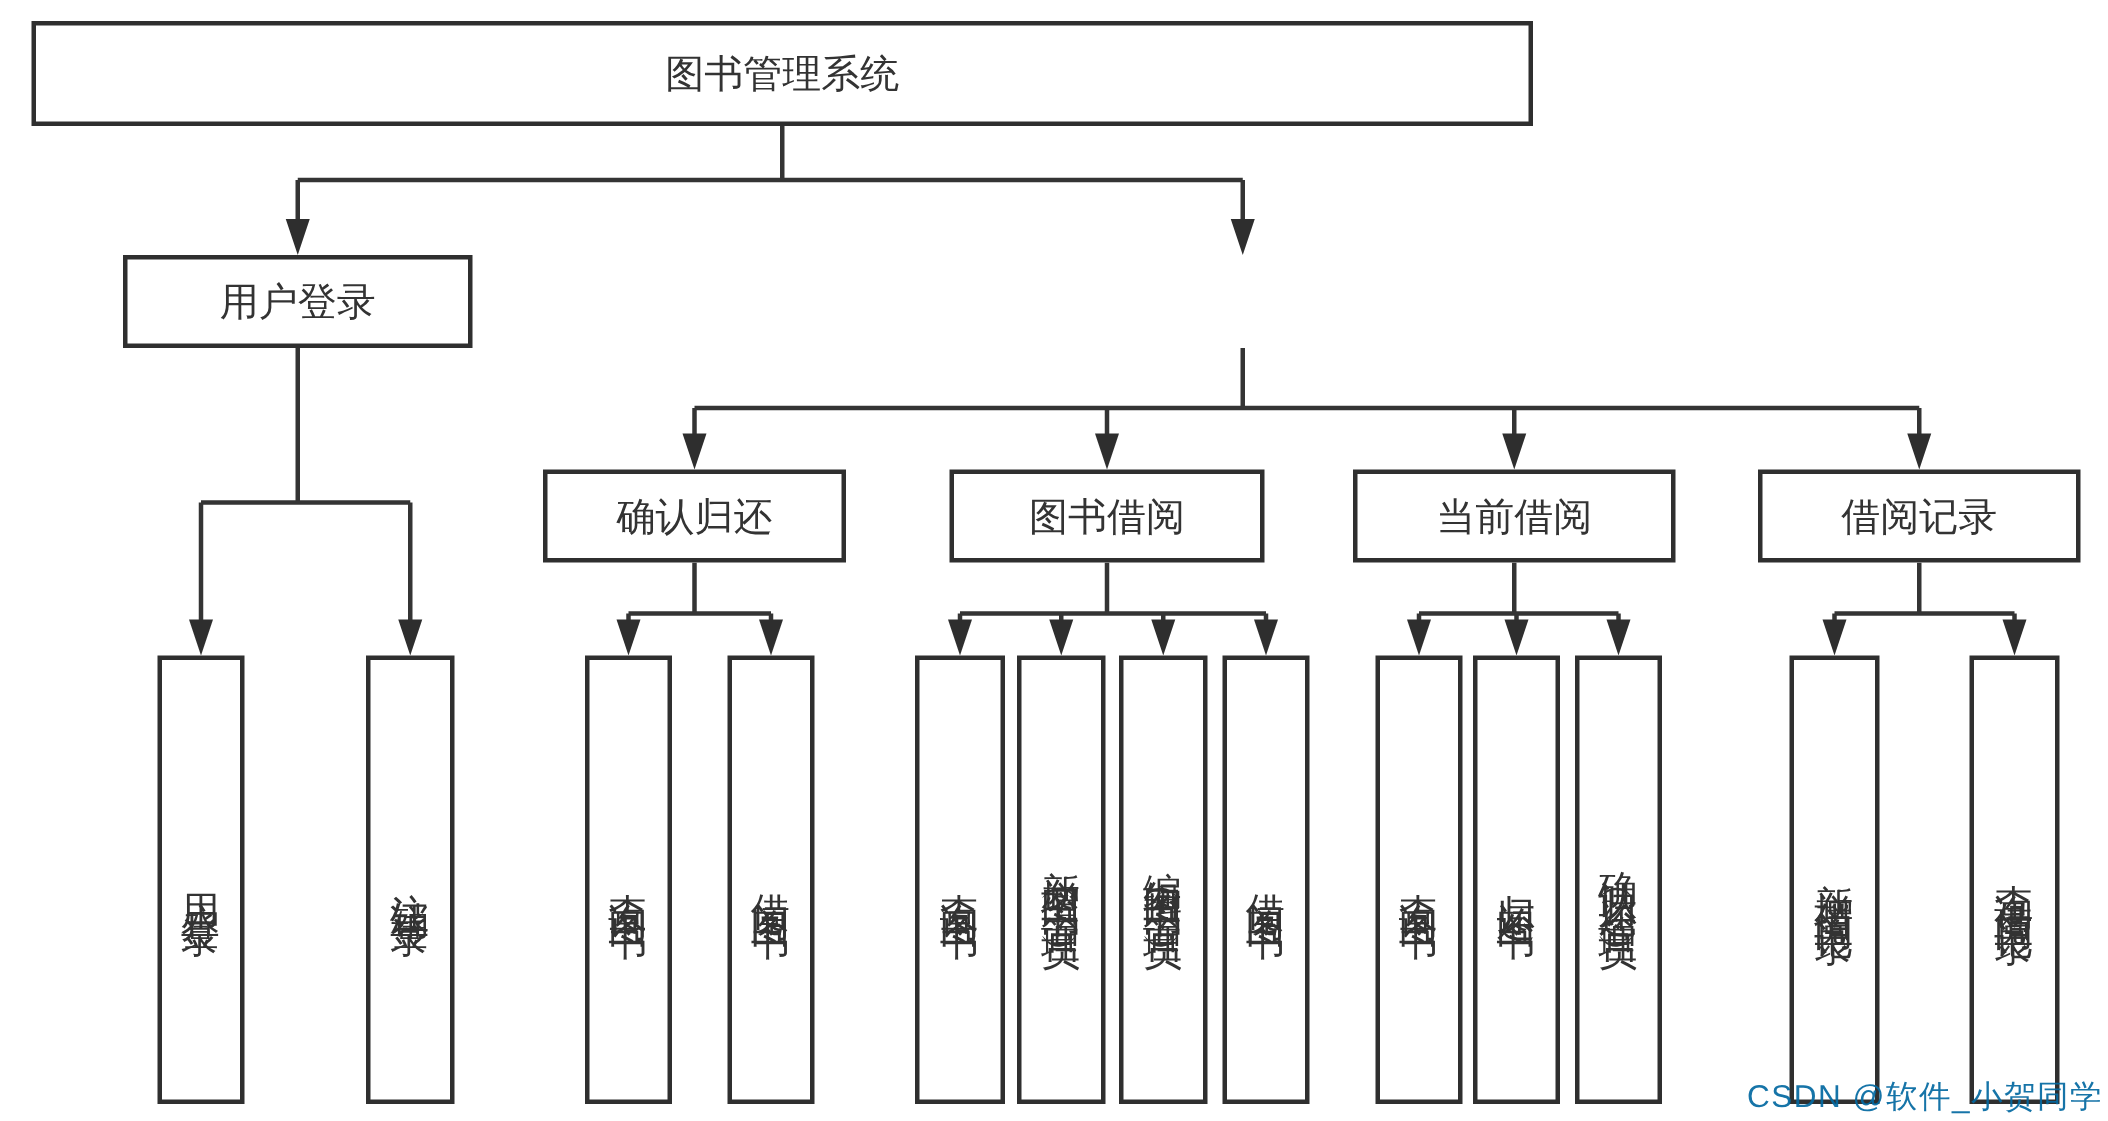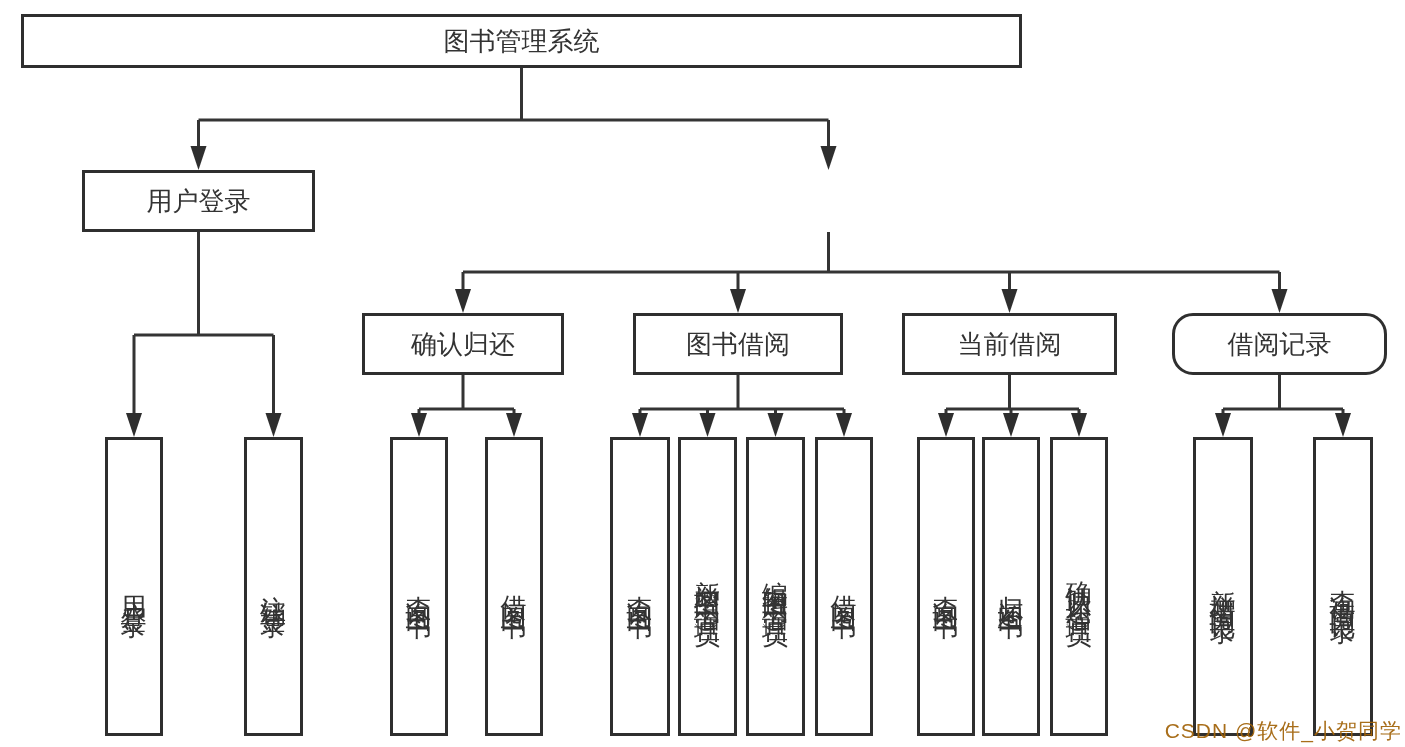--- a/index.html
+++ b/index.html
@@ -26,21 +26,21 @@
   }
   .vnode{
     writing-mode:vertical-rl;
     -webkit-writing-mode:vertical-rl;
     text-orientation:mixed;
     letter-spacing:6px;
   }
   .watermark{
     position:absolute;
     right:3px;bottom:2px;
-    color:#a16207;
+    color:#0369a1;
     font-size:21px;
     letter-spacing:1px;
     opacity:.92;
     white-space:nowrap;
     z-index:5;
   }
 </style>
 </head>
 <body>
 
@@ -95,28 +95,28 @@
     <polygon points="699.5,413 715.5,413 707.5,437"></polygon>
     <polygon points="767.5,413 783.5,413 775.5,437"></polygon>
     <polygon points="836,413 852,413 844,437"></polygon>
     <polygon points="938,413 954,413 946,437"></polygon>
     <polygon points="1003,413 1019,413 1011,437"></polygon>
     <polygon points="1071,413 1087,413 1079,437"></polygon>
     <polygon points="1215,413 1231,413 1223,437"></polygon>
     <polygon points="1335,413 1351,413 1343,437"></polygon>
   </svg>
 
-  <div class="node" style="left:21px;top:14px;width:1001px;height:54px;">图书管理系统</div>
+  <div class="node" style="left:21px;top:14px;width:1001px;height:70px;">图书管理系统</div>
 
   <div class="node" style="left:82px;top:170px;width:233px;height:62px;">用户登录</div>
 
   <div class="node" style="left:362px;top:313px;width:202px;height:62px;">确认归还</div>
   <div class="node" style="left:633px;top:313px;width:210px;height:62px;">图书借阅</div>
   <div class="node" style="left:902px;top:313px;width:215px;height:62px;">当前借阅</div>
-  <div class="node" style="left:1172px;top:313px;width:215px;height:62px;border-radius:21px;">借阅记录</div>
+  <div class="node" style="left:1172px;top:313px;width:215px;height:62px;">借阅记录</div>
 
   <div class="node vnode" style="left:105px;top:437px;width:58px;height:299px;">用户登录</div>
   <div class="node vnode" style="left:244px;top:437px;width:59px;height:299px;">注销登录</div>
 
   <div class="node vnode" style="left:390px;top:437px;width:58px;height:299px;">查询图书</div>
   <div class="node vnode" style="left:485px;top:437px;width:58px;height:299px;">借阅图书</div>
 
   <div class="node vnode" style="left:610px;top:437px;width:60px;height:299px;">查询图书</div>
   <div class="node vnode" style="left:678px;top:437px;width:59px;height:299px;">新增图书（管理员）</div>
   <div class="node vnode" style="left:746px;top:437px;width:59px;height:299px;">编辑图书（管理员）</div>

